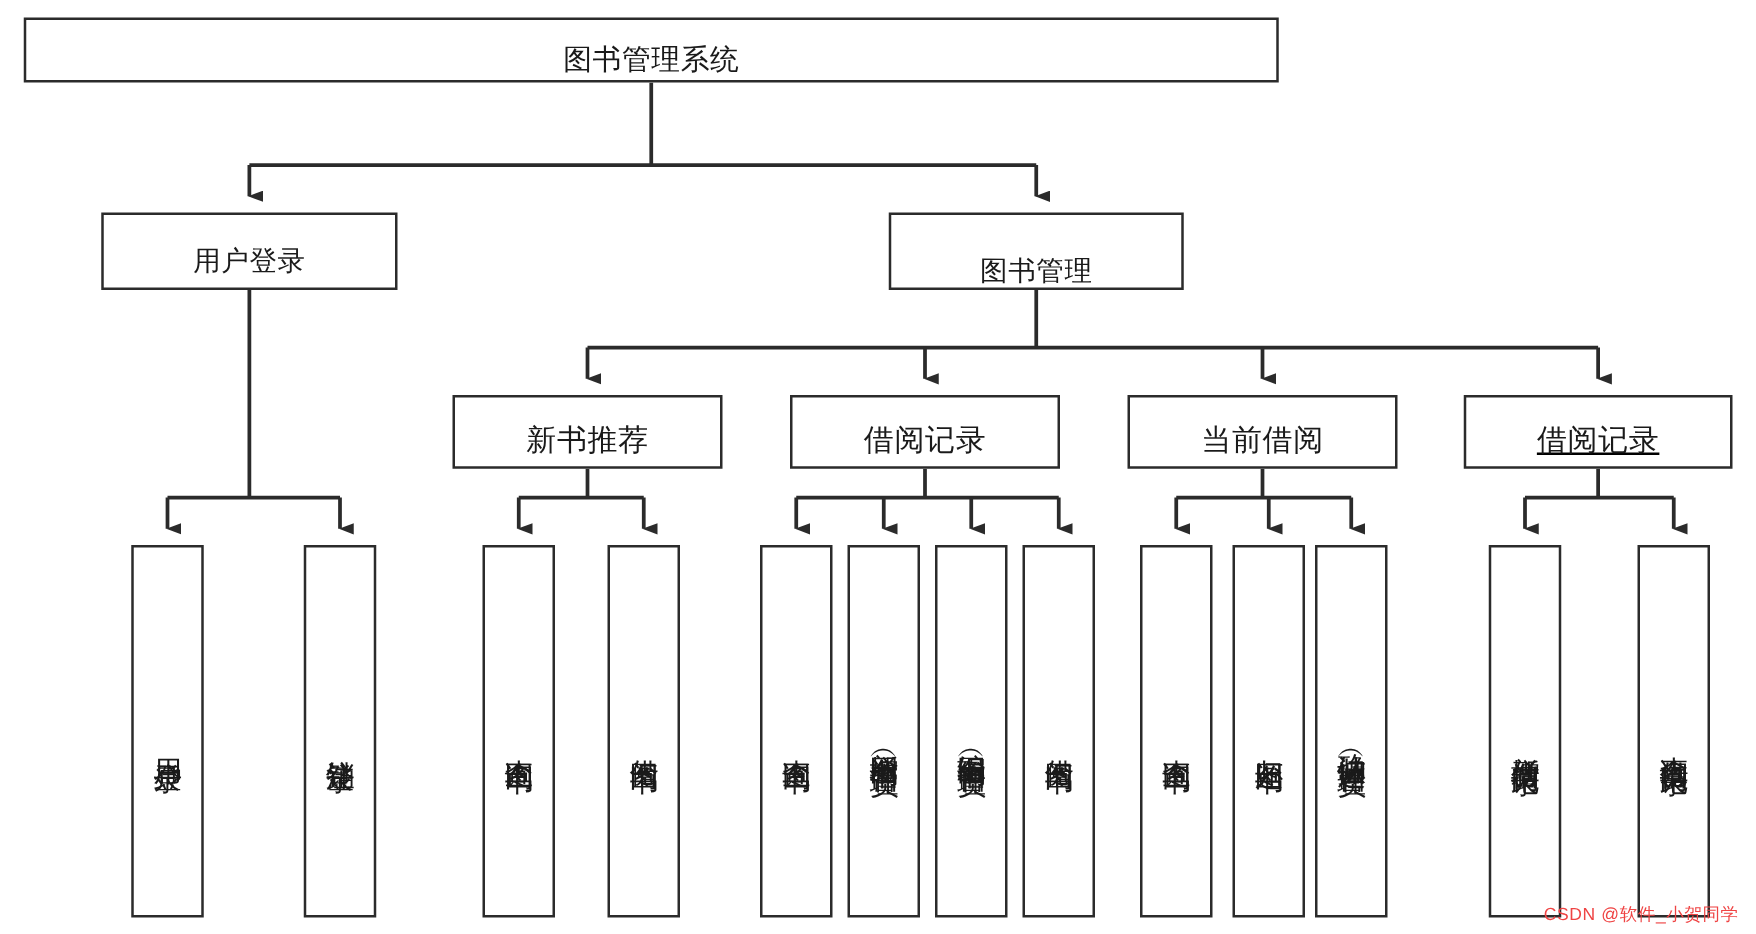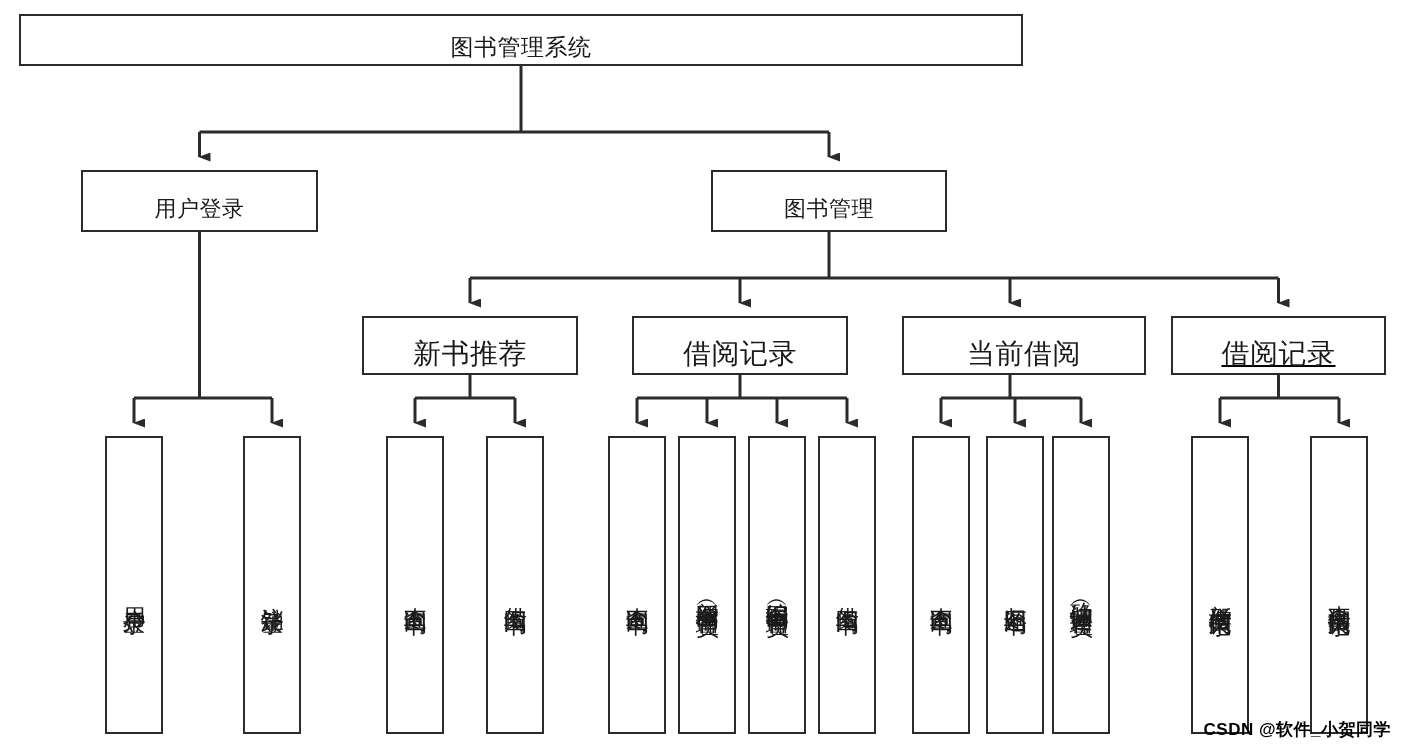--- a/index.html
+++ b/index.html
@@ -38,40 +38,39 @@
   .node-label {
     color: #1a1a1a;
     text-align: center;
     line-height: 1.18;
     letter-spacing: 0.5px;
     white-space: nowrap;
     margin-top: 16px;
   }
   .lvl0 .node-label { font-size: 23px; }
   .lvl1 .node-label { font-size: 22px; }
-  .lvl2 .node-label { font-size: 28px; }
+  .lvl2 .node-label { font-size: 24px; }
   .leaf .node-label {
     font-size: 23px;
     writing-mode: vertical-rl;
     text-orientation: upright;
     line-height: 1.02;
     letter-spacing: 2px;
     white-space: normal;
   }
   #watermark {
     position: absolute;
     right: 14px;
     bottom: 6px;
-    font-size: 17px;
-    color: #000000;
+    font-size: 14px;
+    color: #ef4444;
     letter-spacing: 0.5px;
     white-space: nowrap;
     pointer-events: none;
     font-family: "Liberation Sans", "DejaVu Sans", sans-serif;
-    font-weight: bold;
   }
 </style>
 </head>
 <body>
 
 <div id="diagram-root">
 
   <svg id="diagram-svg" viewBox="0 0 1405 747" xmlns="http://www.w3.org/2000/svg" aria-hidden="true">
     <defs>
       <marker id="arrowhead" markerWidth="10" markerHeight="12" refX="4.5" refY="11" orient="auto" markerUnits="userSpaceOnUse">
@@ -115,30 +114,30 @@
       </g>
   </svg>
 
   <div id="nodes-layer">
       <div class="node-box lvl0" style="left: 19px; top: 14px; width: 1004px; height: 52px;">
         <span class="node-label">图书管理系统</span>
       </div>
       <div class="node-box lvl1" style="left: 81px; top: 170px; width: 237px; height: 62px;">
         <span class="node-label">用户登录</span>
       </div>
-      <div class="node-box lvl1" style="left: 711px; top: 170px; width: 236px; height: 62px;">
+      <div class="node-box lvl1" style="left: 711px; top: 170px; width: 236px; height: 62px; align-items: flex-end;">
         <span class="node-label">图书管理</span>
       </div>
       <div class="node-box lvl2" style="left: 362px; top: 316px; width: 216px; height: 59px;">
         <span class="node-label">新书推荐</span>
       </div>
       <div class="node-box lvl2" style="left: 632px; top: 316px; width: 216px; height: 59px;">
         <span class="node-label">借阅记录</span>
       </div>
-      <div class="node-box lvl2" style="left: 902px; top: 316px; width: 244px; height: 59px;">
+      <div class="node-box lvl2" style="left: 902px; top: 316px; width: 216px; height: 59px;">
         <span class="node-label">当前借阅</span>
       </div>
       <div class="node-box lvl2" style="left: 1171px; top: 316px; width: 215px; height: 59px; text-decoration: underline;">
         <span class="node-label">借阅记录</span>
       </div>
       <div class="node-box leaf" style="left: 105px; top: 436px; width: 58px; height: 298px;">
         <span class="node-label">用户登录</span>
       </div>
       <div class="node-box leaf" style="left: 243px; top: 436px; width: 58px; height: 298px;">
         <span class="node-label">注销登录</span>

